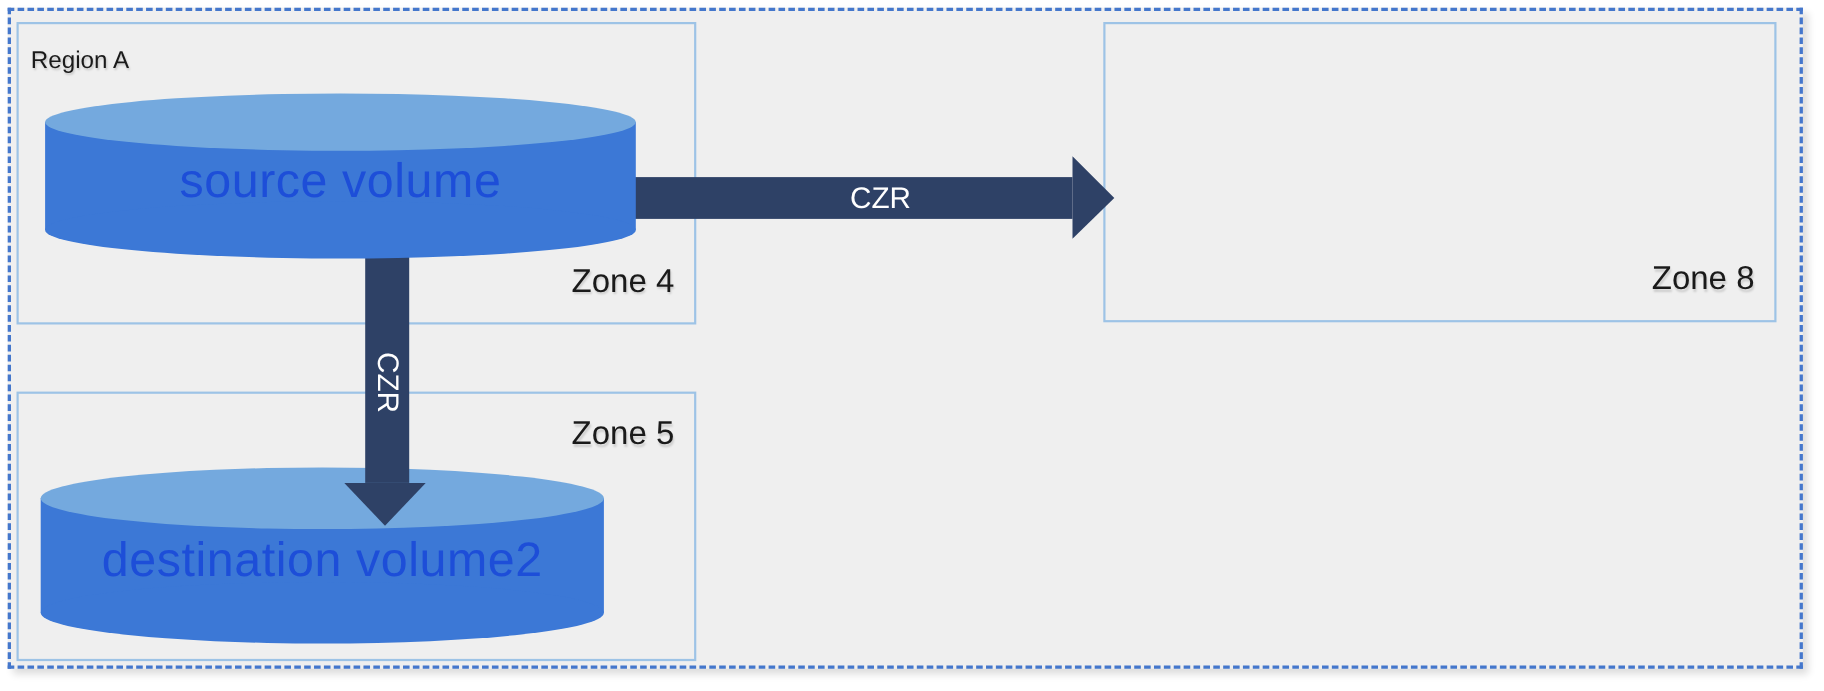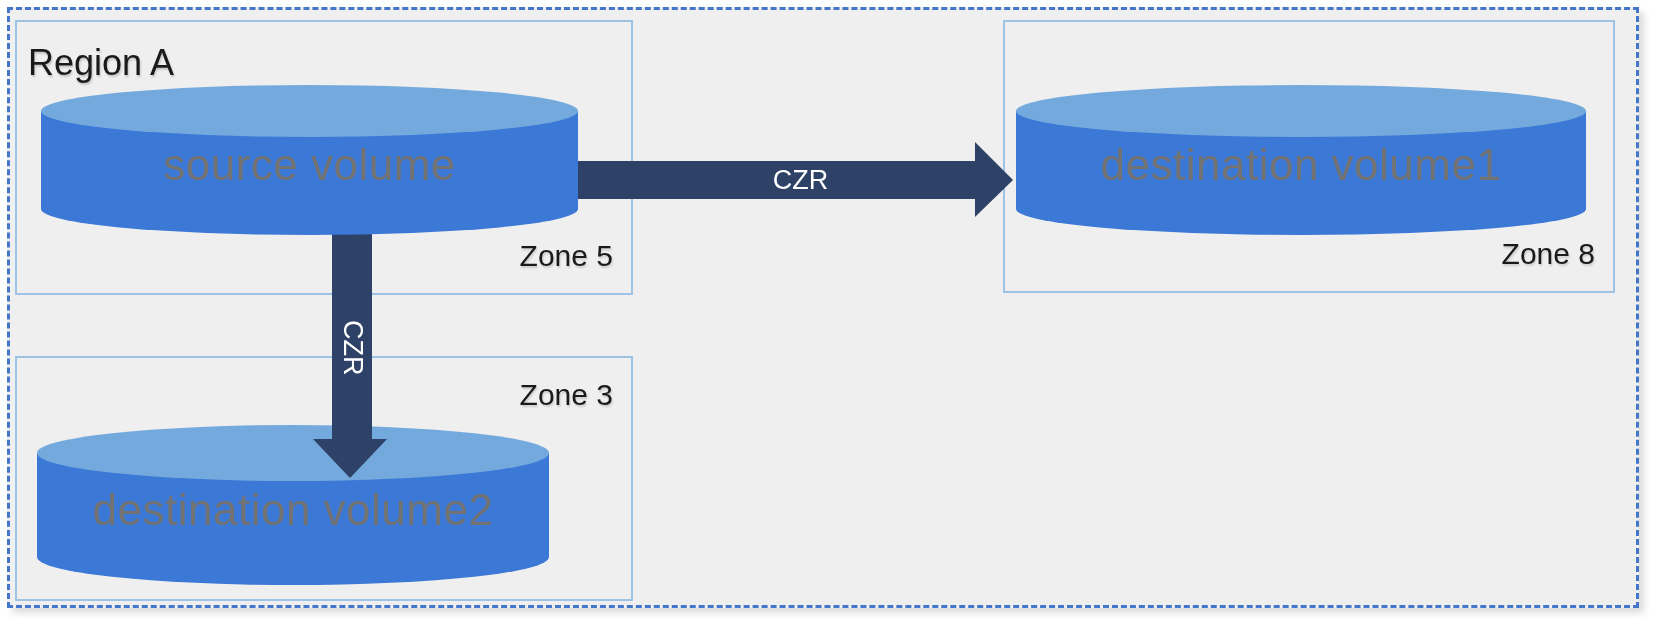--- a/index.html
+++ b/index.html
@@ -6,21 +6,21 @@
   .stage{
     position:relative;width:1658px;height:628px;background:#ffffff;overflow:hidden;
     font-family:"Liberation Sans", sans-serif;
   }
   .region-border{
     position:absolute;left:7px;top:7px;width:1632px;height:601px;box-sizing:border-box;
     border:3px dashed #4477CC;background:#EFEFEF;
     box-shadow:5px 5px 7px rgba(0,0,0,0.14);
   }
   .region-label{
-    position:absolute;left:28px;top:42px;font-size:36px;color:#1a1a1a;z-index:5;
+    position:absolute;left:28px;top:42px;font-size:22px;color:#1a1a1a;z-index:5;
     text-shadow:1px 2px 2px rgba(0,0,0,0.18);
   }
   .zone{
     position:absolute;box-sizing:border-box;border:2px solid #9DC3E6;background:#EFEFEF;z-index:0;
   }
   .zone1{left:15px;top:20px;width:618px;height:275px;}
   .zone2{left:1003px;top:20px;width:612px;height:273px;}
   .zone3{left:15px;top:356px;width:618px;height:245px;}
   .zone-label{
     position:absolute;font-size:30px;color:#1a1a1a;white-space:nowrap;
@@ -29,21 +29,21 @@
   .pos-br{right:18px;bottom:20px;}
   .pos-tr{right:18px;top:20px;}
 
   
   .cyl{position:absolute;}
   .cyl .body{position:absolute;left:0;right:0;background:#3C78D6;}
   .cyl .cap-top{position:absolute;left:0;right:0;top:0;background:#74A9DE;border-radius:50%;}
   .cyl .cap-bottom{position:absolute;left:0;right:0;bottom:0;background:#3C78D6;border-radius:50%;}
   .cyl .vol-label{
     position:absolute;left:0;right:0;top:53%;transform:translateY(-50%);
-    text-align:center;color:#737373;font-size:44px;letter-spacing:0.5px;white-space:nowrap;
+    text-align:center;color:#1d4ed8;font-size:44px;letter-spacing:0.5px;white-space:nowrap;
   }
   .cyl-src{left:41px;top:85px;width:537px;height:150px;z-index:3;}
   .cyl-d1{left:1016px;top:85px;width:570px;height:150px;z-index:1;}
   .cyl-d2{left:37px;top:425px;width:512px;height:160px;z-index:1;}
   .ry26 .body{top:26px;bottom:26px;}
   .ry26 .cap-top,.ry26 .cap-bottom{height:52px;}
   .ry28 .body{top:28px;bottom:28px;}
   .ry28 .cap-top,.ry28 .cap-bottom{height:56px;}
 
   
@@ -72,27 +72,27 @@
 </head>
 <body>
 
 <div class="stage">
 
   <div class="region-border"></div>
 
   <div class="region-label">Region A</div>
 
   <div class="zone zone1">
-    <span class="zone-label pos-br">Zone 5</span>
+    <span class="zone-label pos-br">Zone 4</span>
   </div>
   <div class="zone zone2">
     <span class="zone-label pos-br">Zone 8</span>
   </div>
   <div class="zone zone3">
-    <span class="zone-label pos-tr">Zone 3</span>
+    <span class="zone-label pos-tr">Zone 5</span>
   </div>
 
   <div class="arrow-part h-shaft"></div>
   <div class="arrow-part h-head"></div>
   <div class="arrow-part h-label">
     <span>CZR</span>
   </div>
 
   <div class="arrow-part v-shaft"></div>
   <div class="arrow-part v-head"></div>
@@ -100,26 +100,20 @@
     <span>CZR</span>
   </div>
 
   <div class="cyl cyl-src ry26">
     <div class="body"></div>
     <div class="cap-bottom"></div>
     <div class="cap-top"></div>
     <div class="vol-label">source volume</div>
   </div>
 
-  <div class="cyl cyl-d1 ry26">
-    <div class="body"></div>
-    <div class="cap-bottom"></div>
-    <div class="cap-top"></div>
-    <div class="vol-label">destination volume1</div>
-  </div>
 
   <div class="cyl cyl-d2 ry28">
     <div class="body"></div>
     <div class="cap-bottom"></div>
     <div class="cap-top"></div>
     <div class="vol-label">destination volume2</div>
   </div>
 
 </div>
 

